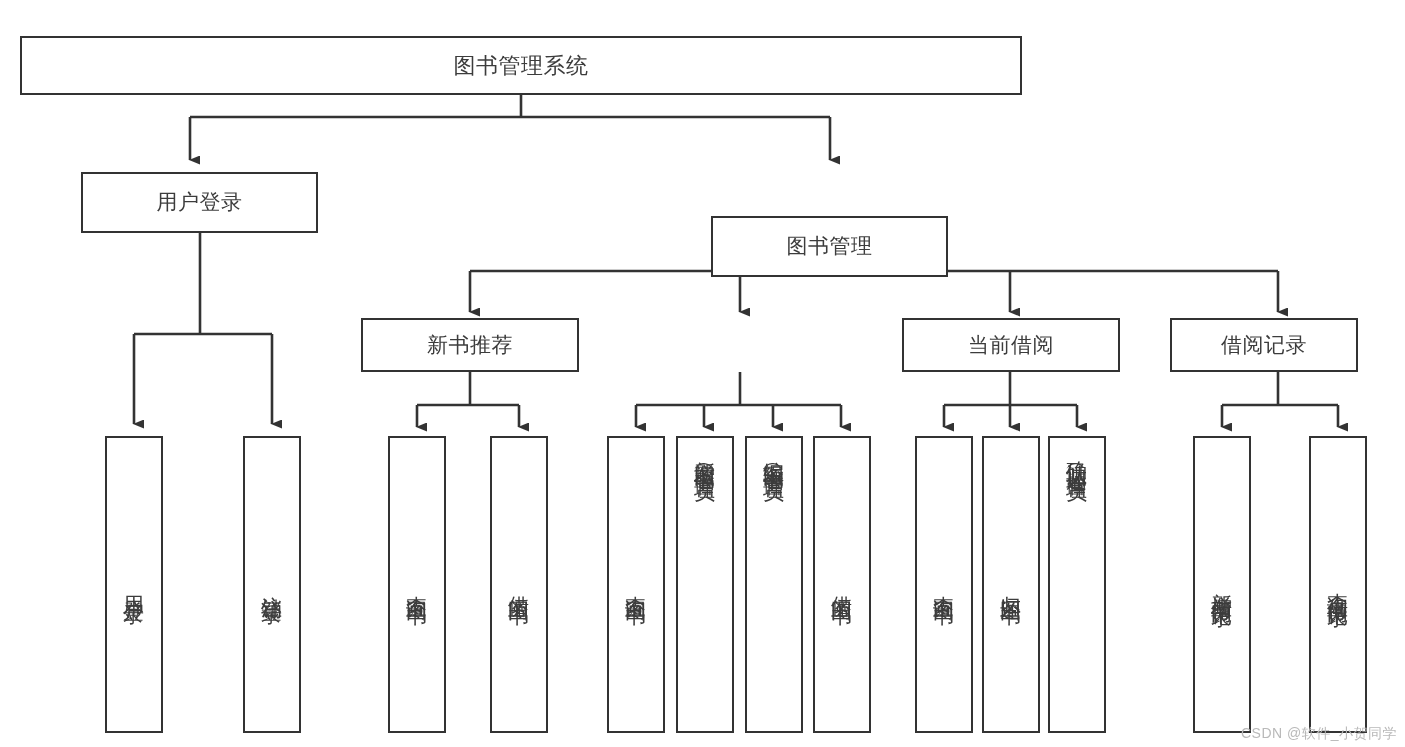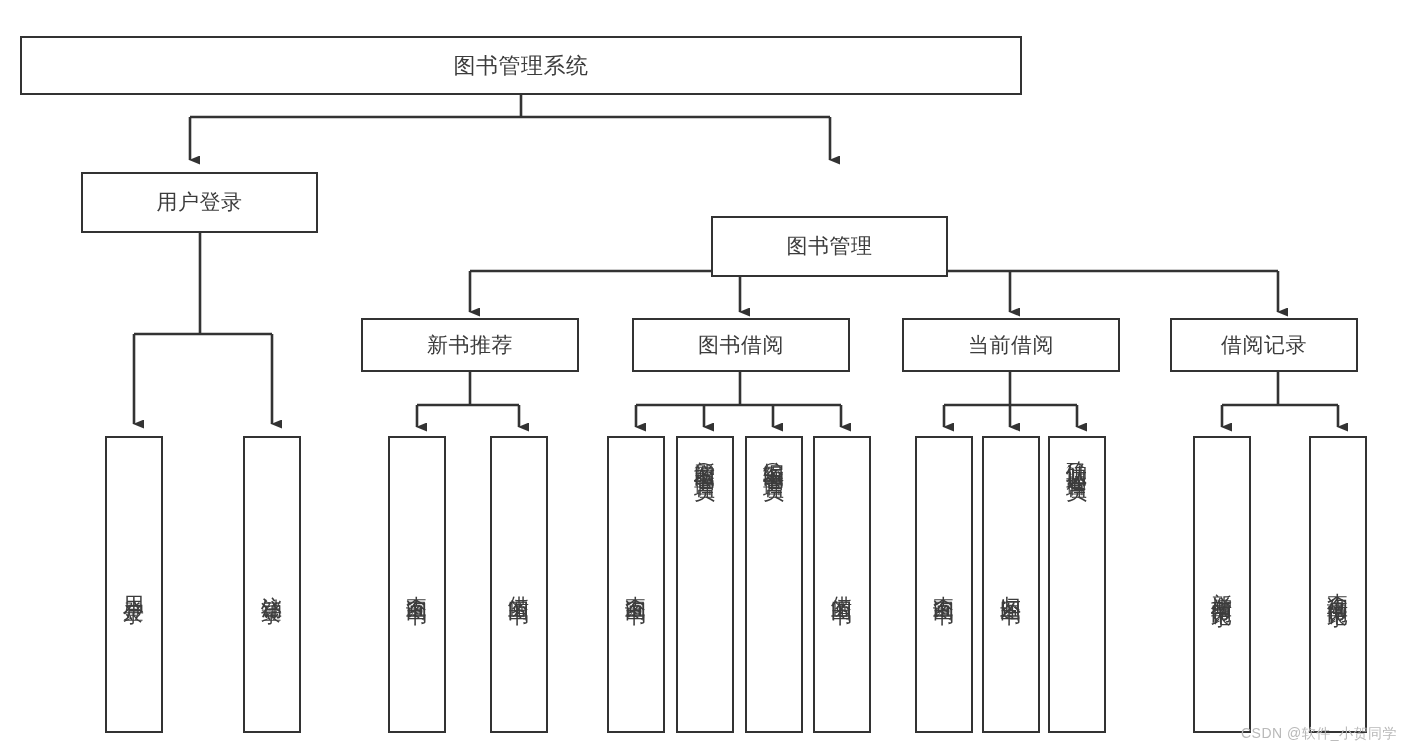--- a/index.html
+++ b/index.html
@@ -144,23 +144,20 @@
   <div class="node horizontal" style="left:81px; top:172px; width:237px; height:61px;">
     <span class="node-label">用户登录</span>
   </div>
   <div class="node horizontal" style="left:711px; top:172px; width:237px; height:61px;margin-top:44px;">
     <span class="node-label">图书管理</span>
   </div>
 
   <div class="node horizontal" style="left:361px; top:318px; width:218px; height:54px;">
     <span class="node-label">新书推荐</span>
   </div>
-  <div class="node horizontal" style="left:632px; top:318px; width:218px; height:54px;">
-    <span class="node-label">图书借阅</span>
-  </div>
   <div class="node horizontal" style="left:902px; top:318px; width:218px; height:54px;">
     <span class="node-label">当前借阅</span>
   </div>
   <div class="node horizontal" style="left:1170px; top:318px; width:188px; height:54px;">
     <span class="node-label">借阅记录</span>
   </div>
 
   <div class="node vertical centered" style="left:105px; top:436px; width:58px; height:297px;">
     <span class="node-label">用户登录</span>
   </div>

